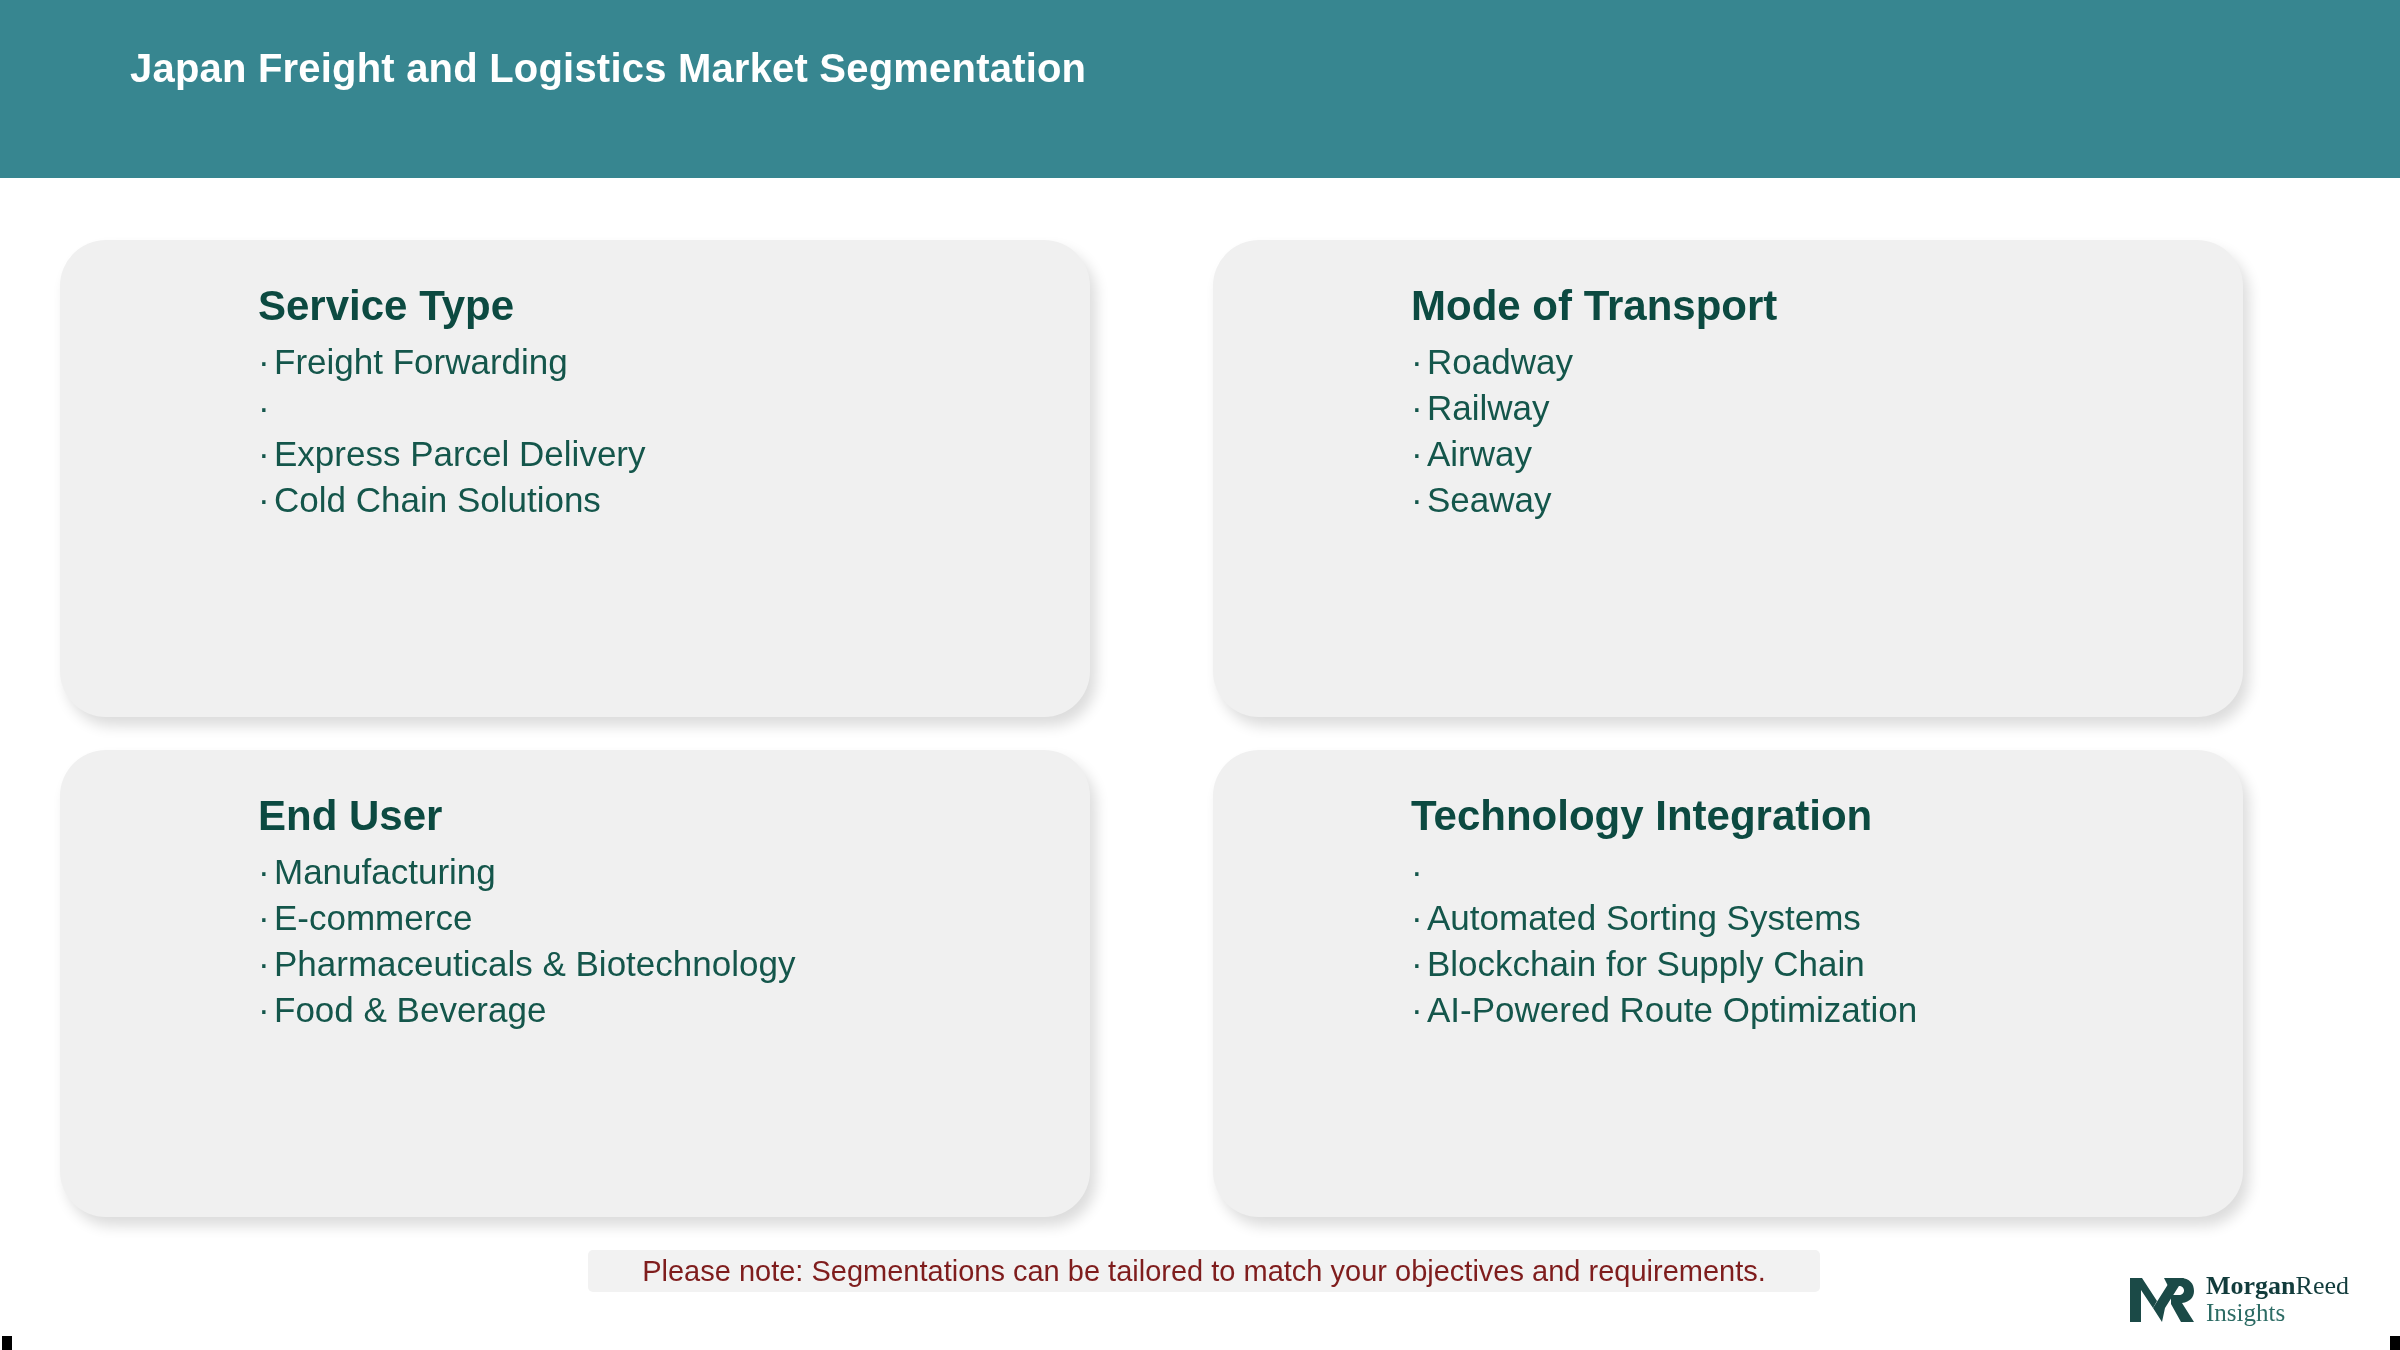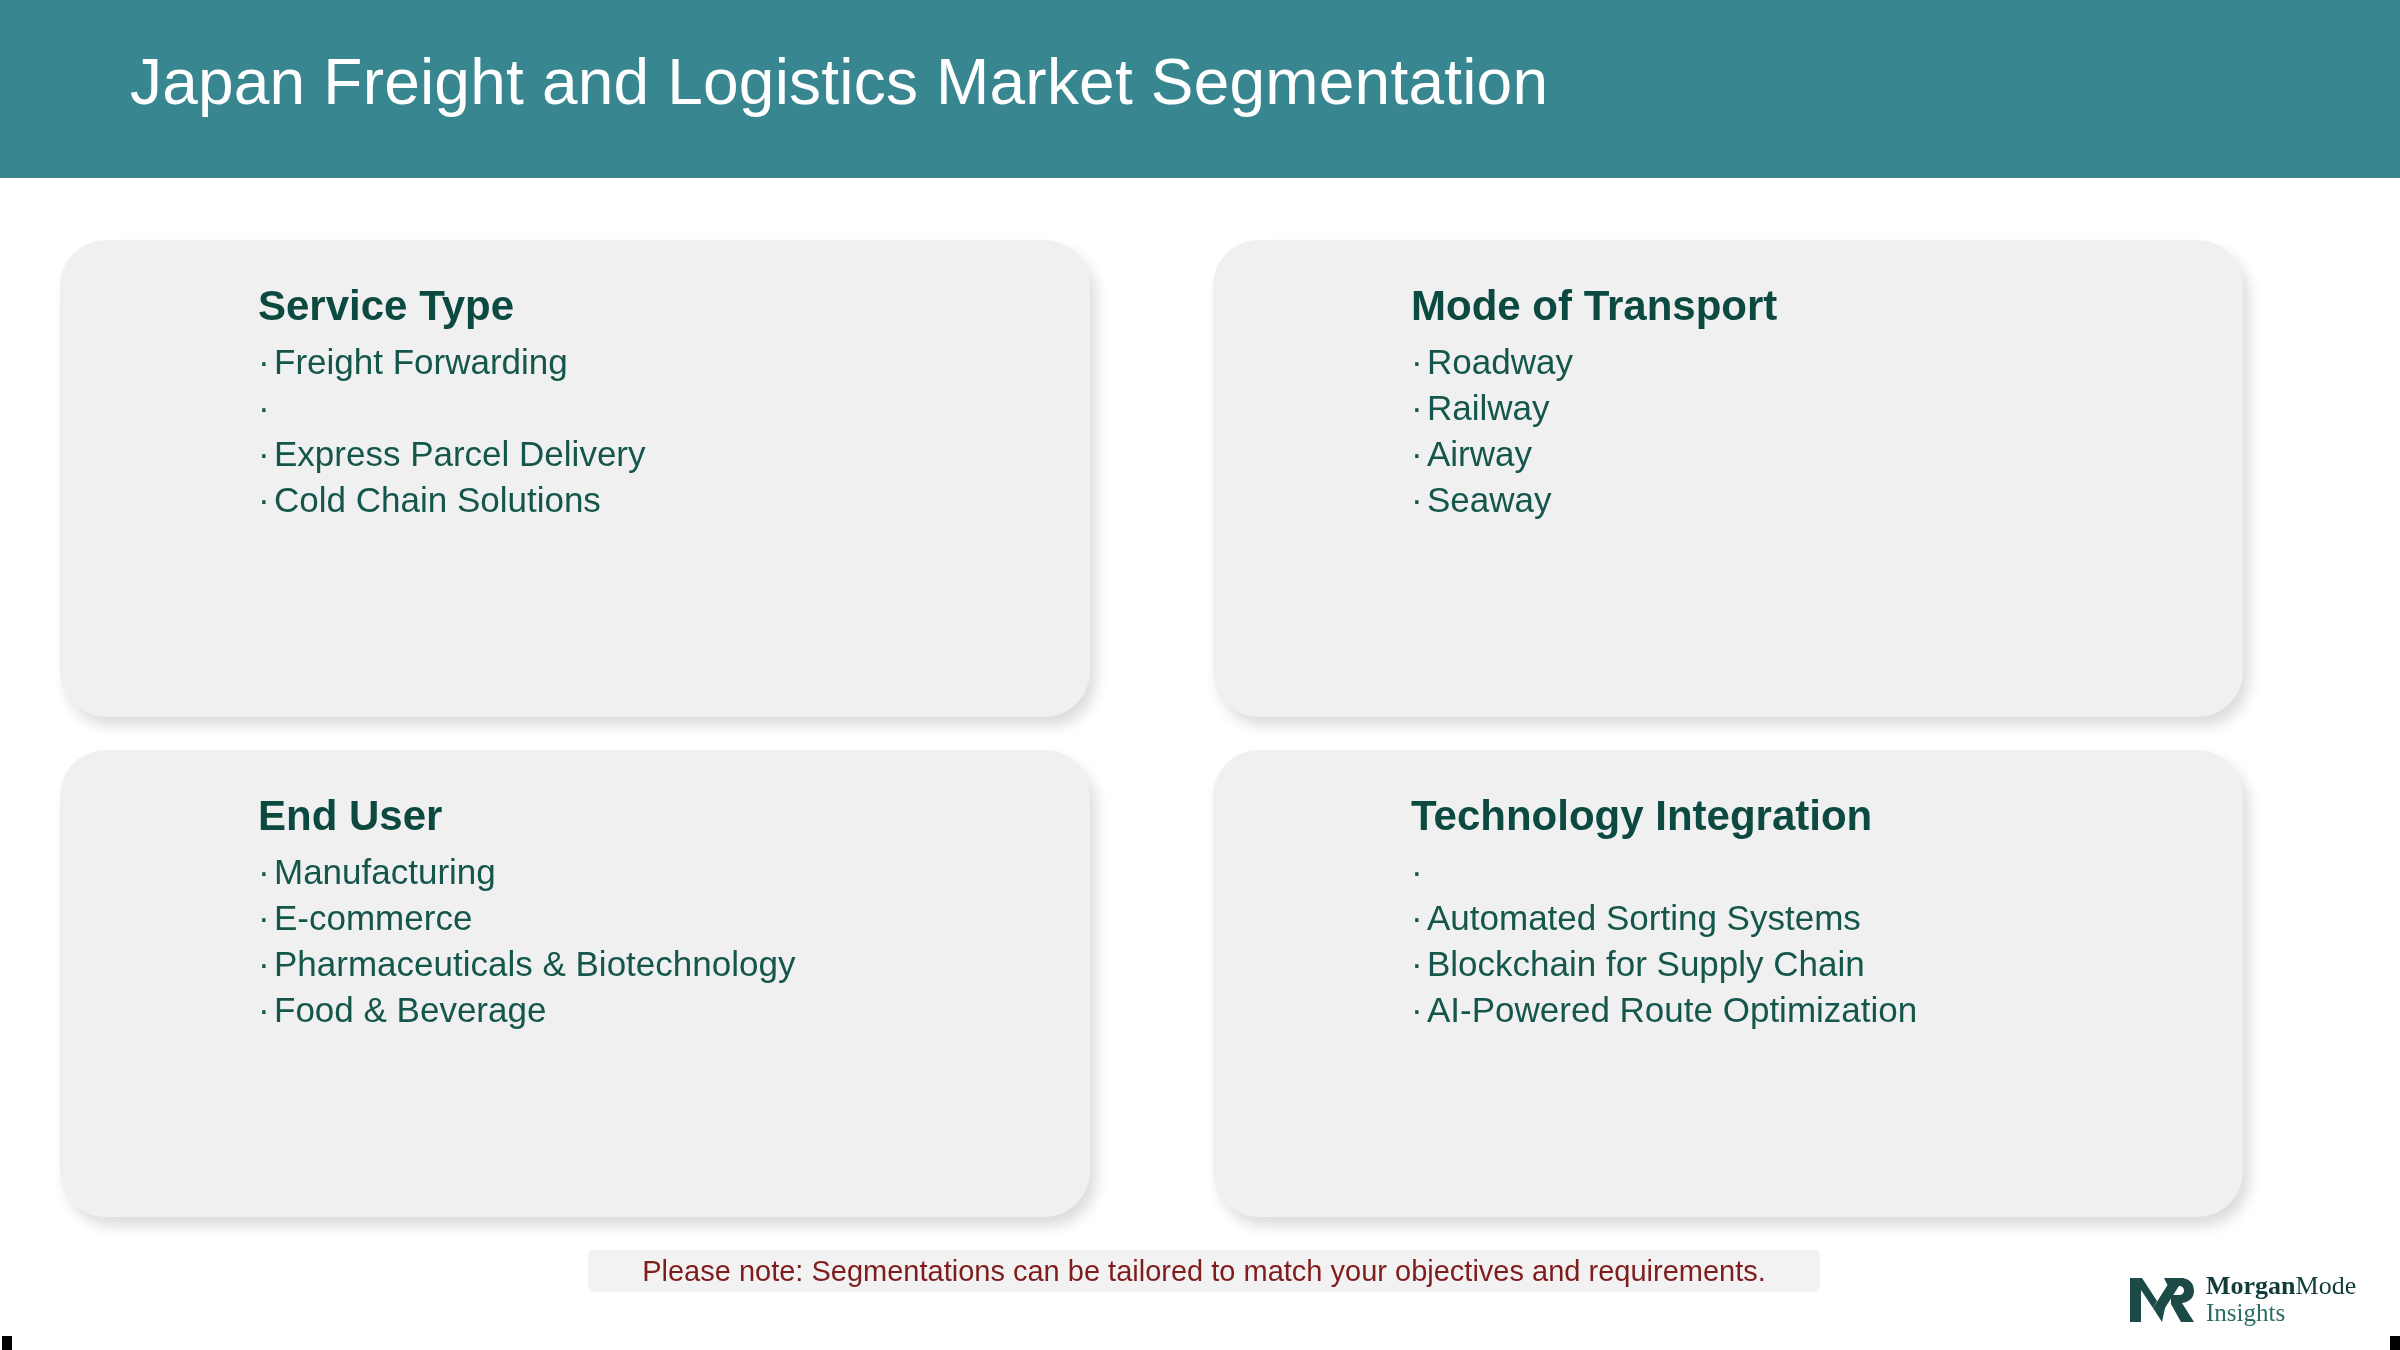--- a/index.html
+++ b/index.html
@@ -23,22 +23,22 @@
     top: 0;
     width: 2400px;
     height: 178px;
     background: #378690;
     box-sizing: border-box;
   }
   .header-title {
     position: absolute;
     left: 130px;
     top: 44px;
-    font-size: 64px;
-    font-weight: normal;
+    font-size: 40px;
+    font-weight: bold;
     color: #ffffff;
     letter-spacing: 0.2px;
     white-space: nowrap;
     line-height: 1.2;
   }
 
   
   .cards-area {
     position: absolute;
     left: 0;
@@ -279,20 +279,20 @@
 
 <div class="logo">
   <span class="logo-mark">
     <svg viewBox="0 0 68 50" width="68" height="50" aria-hidden="true">
       <path d="M2 48 L2 4 L14 4 L29 27 L25 34 L13 16 L13 48 Z" fill="#1B4A47"></path>
       <path d="M34 48 L25 34 L44 4 L56 4 L37 34 Z" fill="#1B4A47"></path>
       <path d="M36 4 L52 4 C62 4 66 10 66 17 C66 23 62 28 54 29 L66 48 L53 48 L43 30 L43 21 L51 21 C54 21 56 19 56 16.5 C56 14 54 12 51 12 L40 12 Z" fill="#1B4A47"></path>
     </svg>
   </span>
   <span class="logo-words">
-    <span class="logo-line1"><b>Morgan</b><span class="reed">Mode</span></span>
+    <span class="logo-line1"><b>Morgan</b><span class="reed">Reed</span></span>
     <br>
     <span class="logo-line2">Insights</span>
   </span>
 </div>
 
 <div class="edge-mark edge-mark-left"></div>
 <div class="edge-mark edge-mark-right"></div>
 
 </body></html>

